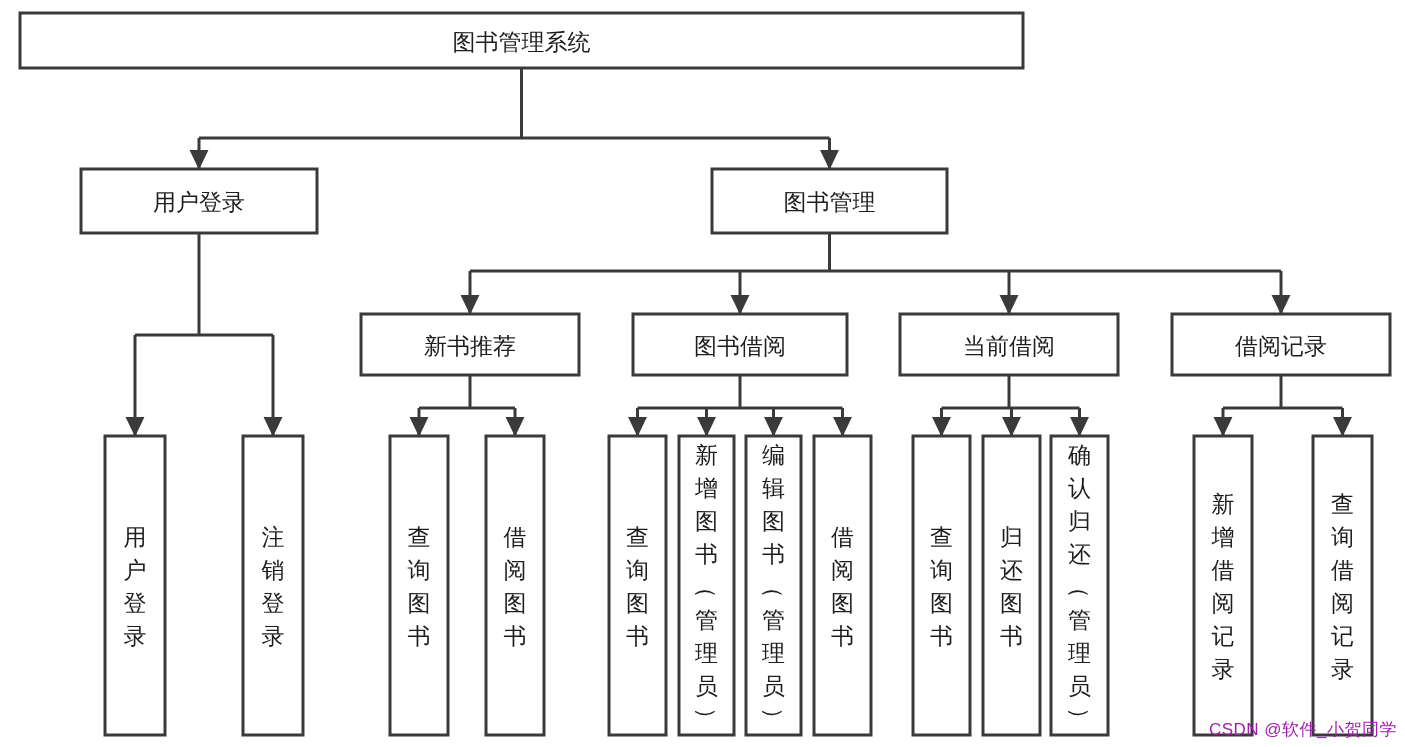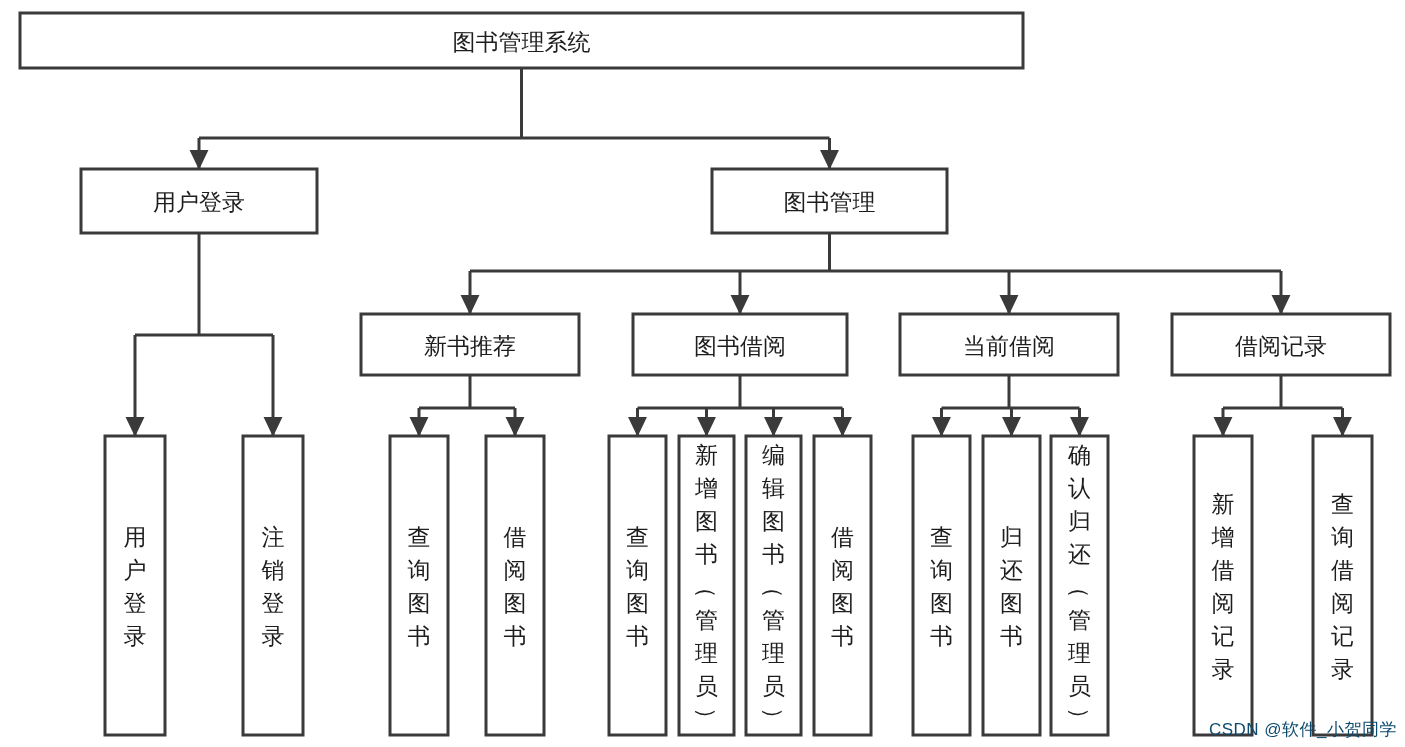--- a/index.html
+++ b/index.html
@@ -14,21 +14,21 @@
     font-family:"Liberation Sans","DejaVu Sans",sans-serif;
     font-size:23px;fill:#1d1d1d;text-anchor:middle;dominant-baseline:central;
   }
   .node-label-v{
     font-family:"Liberation Sans","DejaVu Sans",sans-serif;
     font-size:23px;fill:#1d1d1d;text-anchor:middle;
   }
   .watermark{
     position:absolute;right:8px;bottom:6px;
     font-family:"Liberation Sans","DejaVu Sans",sans-serif;
-    font-size:17px;color:#0c4a6e;letter-spacing:0.5px;white-space:nowrap;
+    font-size:17px;color:#a21caf;letter-spacing:0.5px;white-space:nowrap;
     user-select:none;
   }
 </style>
 </head>
 <body>
 
 <svg id="canvas" viewBox="0 0 1405 747">
   <defs>
     <marker id="arrow" viewBox="0 0 12 12" refX="10.5" refY="6" markerWidth="7" markerHeight="7" orient="auto-start-reverse">
       <path d="M 0 0.5 L 11.5 6 L 0 11.5 z" fill="#3a3a3a"></path>

